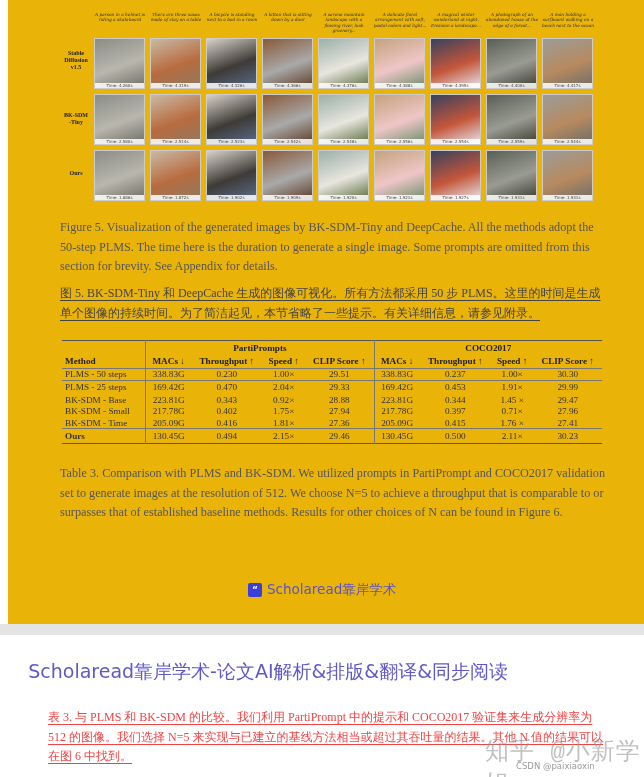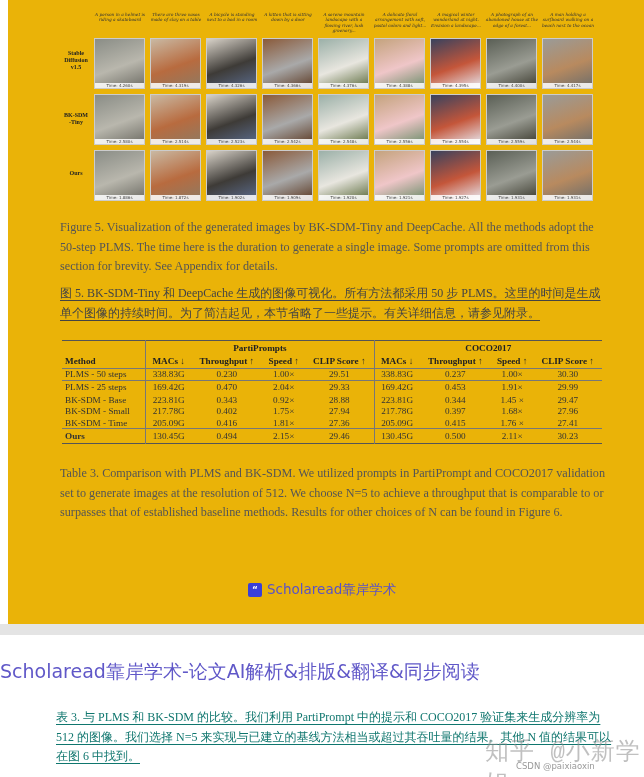--- a/index.html
+++ b/index.html
@@ -32,22 +32,22 @@
   td.c, th.c { text-align: center; }
   td.l, th.l { text-align: left; }
 
   .logo-line { position: absolute; left: 240px; top: 580px; height: 20px; display: flex; align-items: center; gap: 5px; }
   .logo-icon { width: 14px; height: 14px; background: #3a3fd9; border-radius: 2px; color: #fff; font-family: "DejaVu Sans", sans-serif; font-size: 9px; font-weight: bold; line-height: 14px; text-align: center; }
   .logo-text { font-family: "DejaVu Sans", sans-serif; font-size: 13.5px; color: #5a52c7; }
 
   .divider-band { position: absolute; left: 0; top: 624px; width: 644px; height: 11px; background: #e4e4e4; }
 
   .bottom-section { position: absolute; left: 0; top: 635px; width: 644px; height: 142px; background: #fff; }
-  .banner-title { position: absolute; left: 0; width: 508px; top: 24px; text-align: left; font-family: "DejaVu Sans", sans-serif; font-size: 19px; color: #6058c8; letter-spacing: 0px; }
-  .zh-para { position: absolute; left: 56px; top: 73px; width: 560px; font-family: "Liberation Serif", serif; font-size: 12px; line-height: 19.5px; color: #0f766e; }
+  .banner-title { position: absolute; left: 0; width: 508px; top: 24px; text-align: right; font-family: "DejaVu Sans", sans-serif; font-size: 19px; color: #6058c8; letter-spacing: 0px; }
+  .zh-para { position: absolute; left: 48px; top: 73px; width: 560px; font-family: "Liberation Serif", serif; font-size: 12px; line-height: 19.5px; color: #ef4444; }
   .zh-para span { text-decoration: underline; text-underline-offset: 3px; }
 
   .watermark-zhihu { position: absolute; left: 485px; top: 735px; font-family: Liberation Mono, monospace; font-size: 24px; color: rgba(140,140,140,0.55); letter-spacing: 1px; }
   .watermark-csdn { position: absolute; left: 516px; top: 761px; font-family: "DejaVu Sans", sans-serif; font-size: 8.5px; color: #999; }
 </style>
 </head>
 <body>
 
 <div class="top-section">
 
@@ -208,21 +208,21 @@
             <td class="c">29.47</td>
           </tr>
           <tr style="height: 11.5px;">
             <td class="l">BK-SDM - Small</td>
             <td class="c vl">217.78G</td>
             <td class="c">0.402</td>
             <td class="c">1.75×</td>
             <td class="c">27.94</td>
             <td class="c vl">217.78G</td>
             <td class="c">0.397</td>
-            <td class="c">1.68×</td>
+            <td class="c">0.71×</td>
             <td class="c">27.96</td>
           </tr>
           <tr style="height: 11.5px;">
             <td class="l">BK-SDM - Time</td>
             <td class="c vl">205.09G</td>
             <td class="c">0.416</td>
             <td class="c">1.81×</td>
             <td class="c">27.36</td>
             <td class="c vl">205.09G</td>
             <td class="c">0.415</td>

